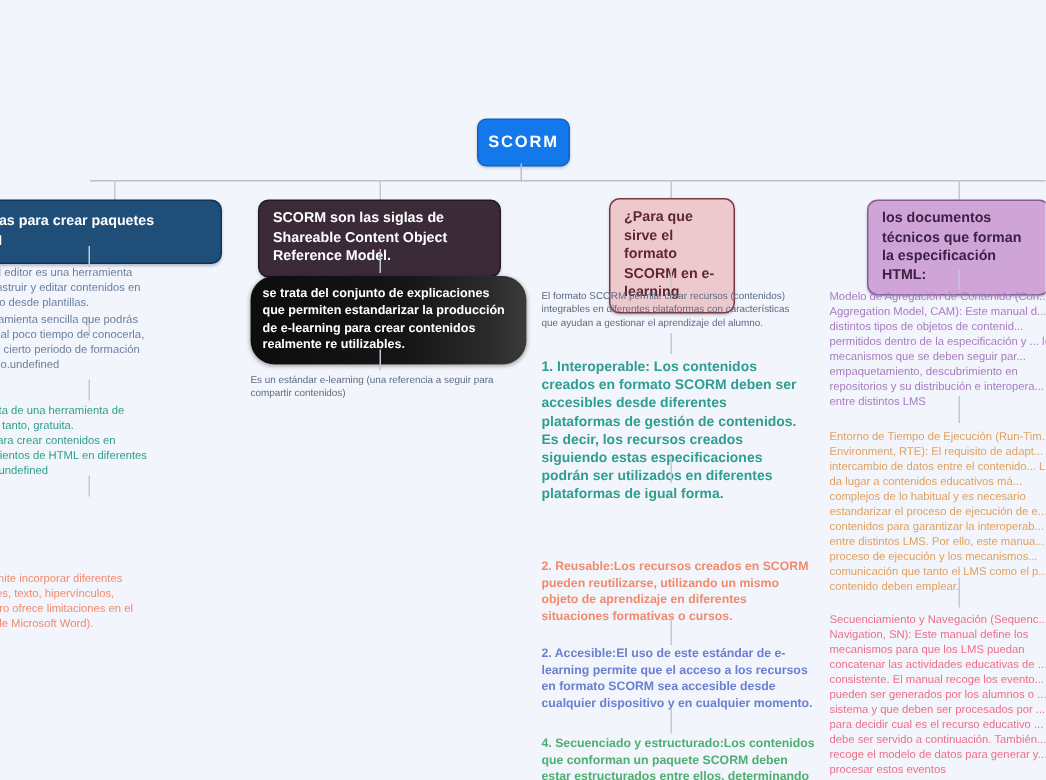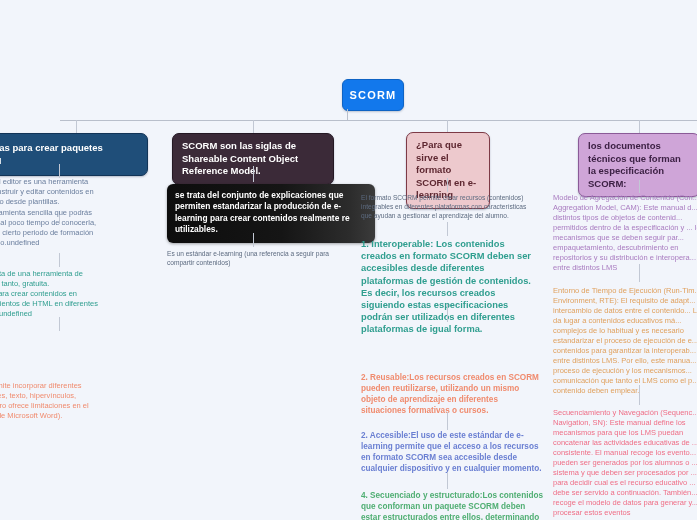--- a/index.html
+++ b/index.html
@@ -55,21 +55,20 @@
     top: 79px;
     width: 60px;
     height: 30px;
     background: #1278ec;
     border: 1px solid #0e63c4;
     border-radius: 6px;
     box-shadow: 0 1px 2px rgba(30,50,90,0.25);
     display: flex;
     align-items: center;
     justify-content: center;
-    margin-left: 24px;
   }
   .root-node span {
     color: #ffffff;
     font-size: 11px;
     font-weight: bold;
     letter-spacing: 1.2px;
   }
 
   
   .pill {
@@ -140,25 +139,25 @@
   .t-note {
     font-size: 6.6px;
     line-height: 9px;
   }
 
   
   .blackbox {
     position: absolute;
     left: 167px;
     top: 184px;
-    width: 208px;
+    width: 184px;
     box-sizing: border-box;
     padding: 6px 8px 7px 8px;
     background: linear-gradient(90deg,#0d0d0d 0%, #151515 55%, #2c2c2c 88%, #3b3b3b 100%);
-    border-radius: 6px;
+    border-radius: 16px;
     color: #ffffff;
     font-size: 8.4px;
     line-height: 11.4px;
     font-weight: bold;
     box-shadow: 0 1px 3px rgba(0,0,0,0.35);
   }
 
   
   .c-slate  { color: #6b7f9e; }
   .c-teal   { color: #2f9e8f; }
@@ -240,21 +239,21 @@
 
 
   <div class="v-line" style="left:447px; top:412px; height:18px;"></div>
   <div class="tblock t-mid c-blue" style="left:361px; top:430px; width:182px;">2. Accesible:El uso de este estándar de e-learning permite que el acceso a los recursos en formato SCORM sea accesible desde cualquier dispositivo y en cualquier momento.</div>
 
   <div class="v-line" style="left:447px; top:472px; height:17px;"></div>
   <div class="tblock t-mid c-green" style="left:361px; top:490px; width:182px;">4. Secuenciado y estructurado:Los contenidos que conforman un paquete SCORM deben estar estructurados entre ellos, determinando el orden</div>
 
   <div class="v-line" style="left:639px; top:120px; height:13px;"></div>
   <div class="pill pill-4">
-    <span>los documentos técnicos que forman la especificación SCORM:</span>
+    <span>los documentos técnicos que forman la especificación HTML:</span>
   </div>
 
   <div class="v-line" style="left:639px; top:180px; height:13px;"></div>
   <div class="tblock t-small c-purple" style="left:553px; top:193px; width:160px;">Modelo de Agregación de Contenido (Con... Aggregation Model, CAM): Este manual d... los distintos tipos de objetos de contenid... permitidos dentro de la especificación y ... los mecanismos que se deben seguir par... empaquetamiento, descubrimiento en repositorios y su distribución e interopera... entre distintos LMS</div>
 
   <div class="v-line" style="left:639px; top:264px; height:18px;"></div>
   <div class="tblock t-small c-tan" style="left:553px; top:286px; width:160px;">Entorno de Tiempo de Ejecución (Run-Tim... Environment, RTE): El requisito de adapt... e intercambio de datos entre el contenido... LMS da lugar a contenidos educativos má... complejos de lo habitual y es necesario estandarizar el proceso de ejecución de e... contenidos para garantizar la interoperab... entre distintos LMS. Por ello, este manua... el proceso de ejecución y los mecanismos... comunicación que tanto el LMS como el p... contenido deben emplear.</div>
 
   <div class="v-line" style="left:639px; top:385px; height:20px;"></div>
   <div class="tblock t-small c-pink" style="left:553px; top:408px; width:160px;">Secuenciamiento y Navegación (Sequenc... Navigation, SN): Este manual define los mecanismos para que los LMS puedan concatenar las actividades educativas de ... consistente. El manual recoge los evento... pueden ser generados por los alumnos o ... sistema y que deben ser procesados por ... para decidir cual es el recurso educativo ... debe ser servido a continuación. También... recoge el modelo de datos para generar y... procesar estos eventos</div>

